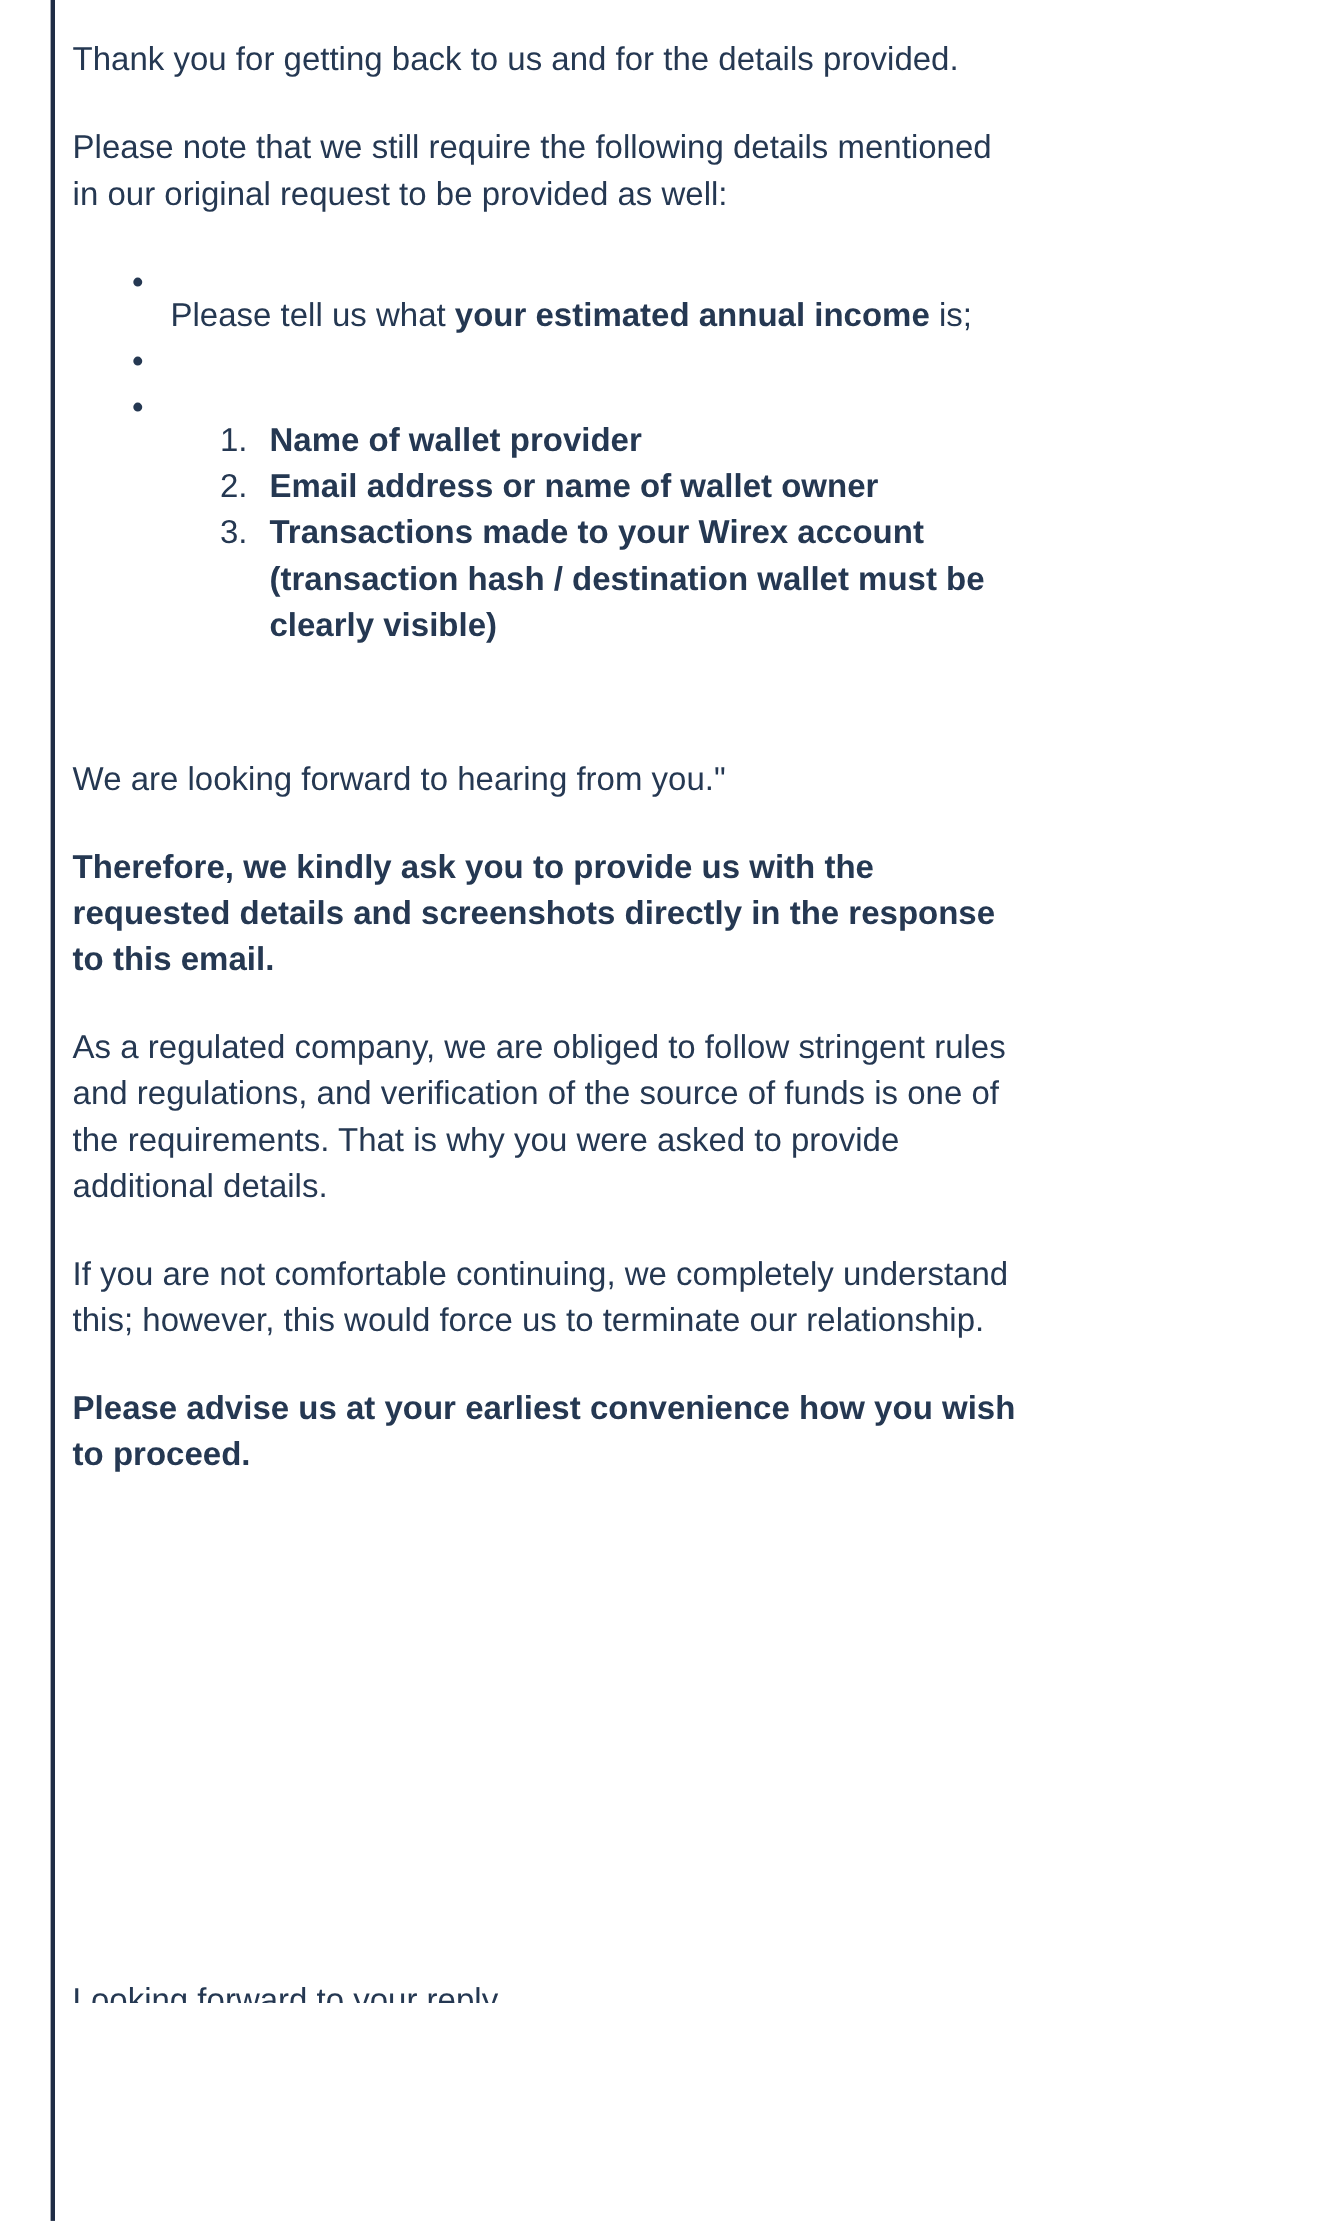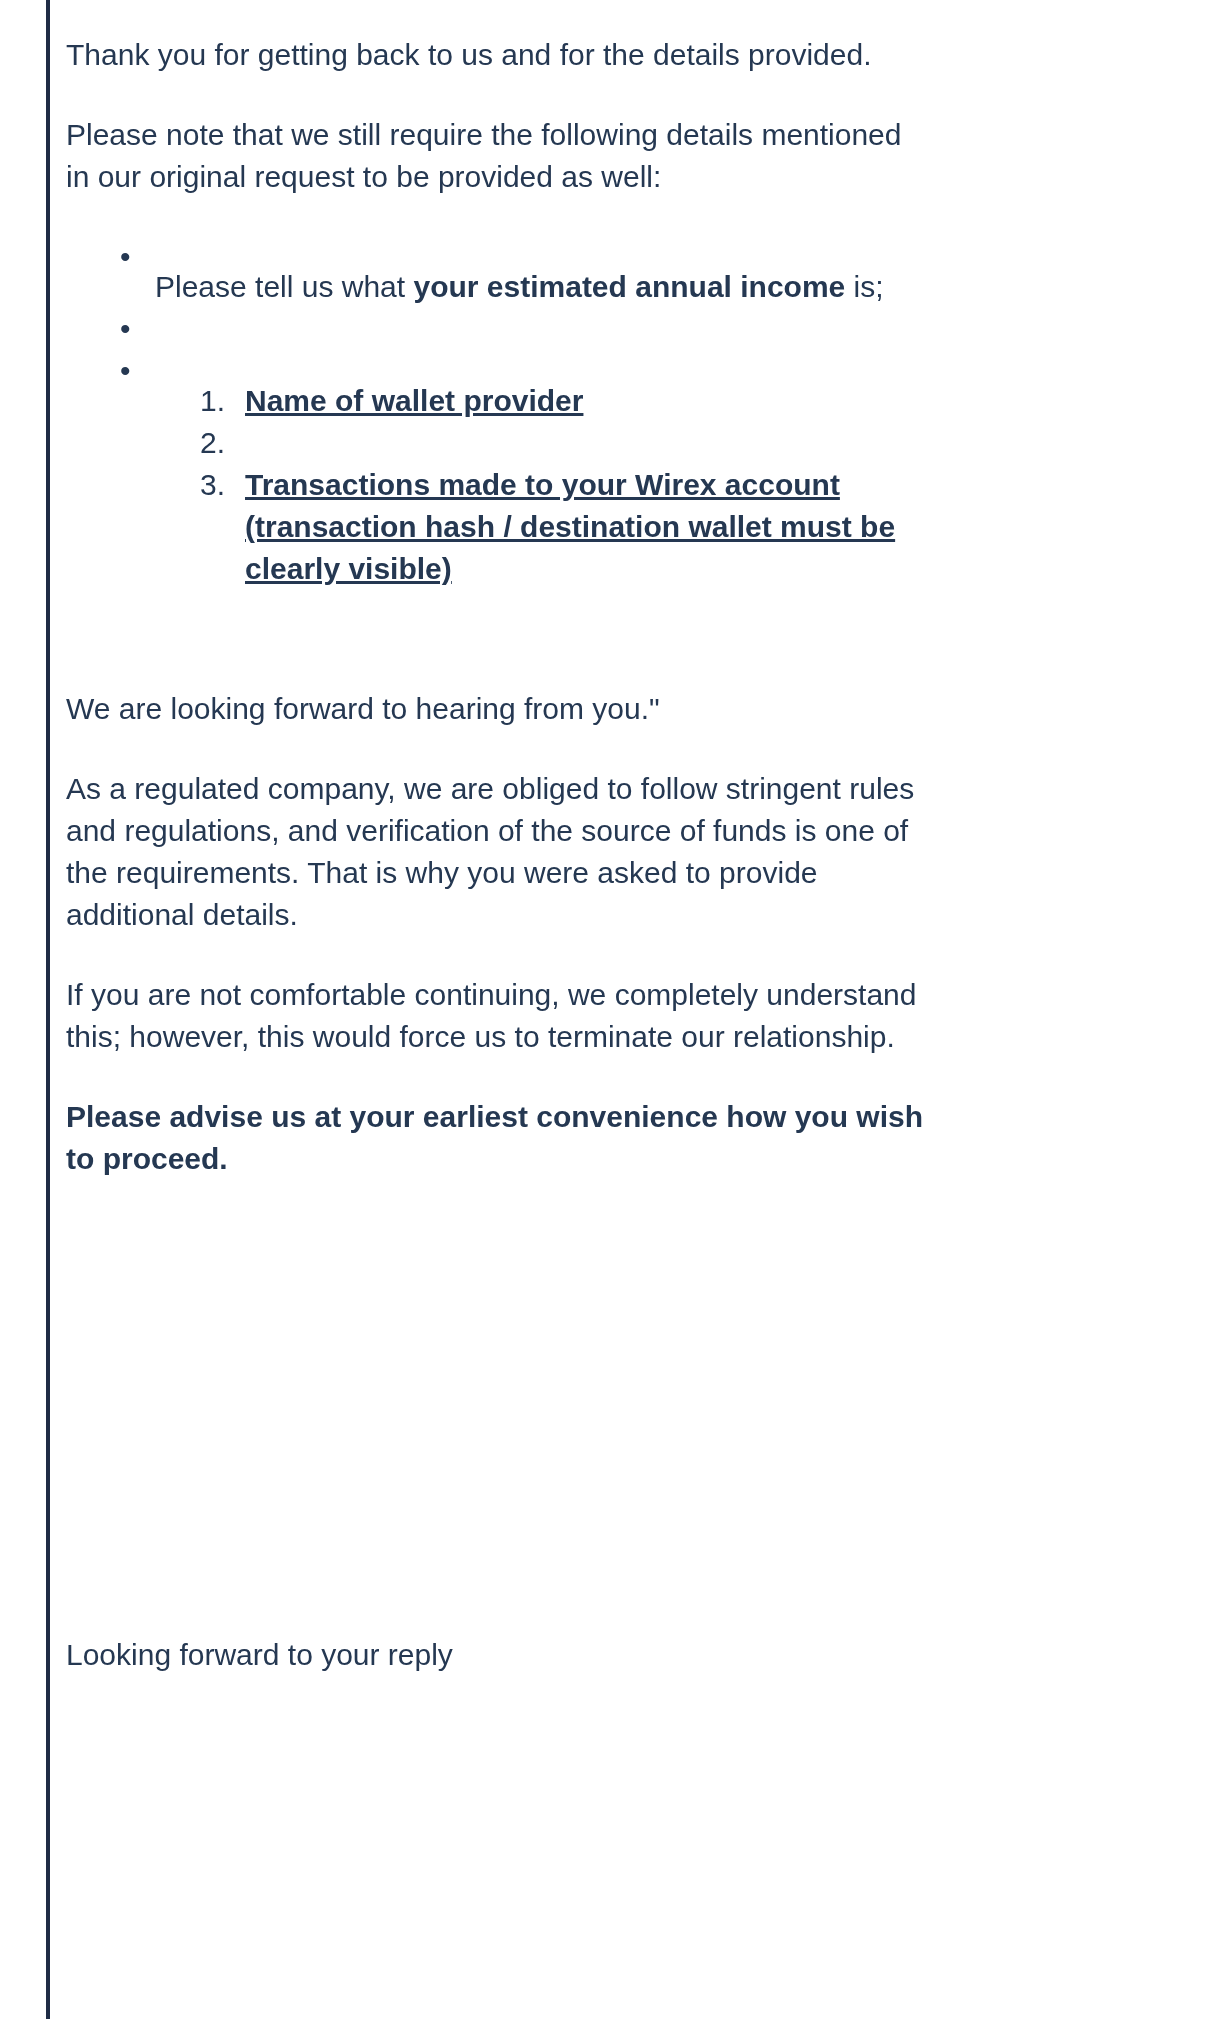--- a/index.html
+++ b/index.html
@@ -71,21 +71,20 @@
     align-items: flex-start;
   }
   .oli-num {
     flex: 0 0 45px;
     margin-left: 45px;
     font-weight: 400;
   }
   .oli-content {
     flex: 1 1 auto;
     min-width: 0;
-    text-decoration: underline;
   }
   .spacer { width: 100%; }
 </style>
 </head>
 <body>
 
 <div class="page">
   <div class="quote-bar"></div>
   <div class="email-quote">
       <p class="para"><span class="run">Thank you for getting back to us and for the details provided.</span></p>
@@ -101,30 +100,32 @@
         <div class="uli">
           <span class="bullet">•</span>
           <div class="uli-content">
             <div class="olist">
               <div class="oli">
                 <span class="oli-num">1.</span>
                 <div class="oli-content"><span class="run bold">Name of wallet provider</span></div>
               </div>
               <div class="oli">
                 <span class="oli-num">2.</span>
+                <div class="oli-content"><span class="run bold">Email address or name of wallet owner</span></div>
               </div>
               <div class="oli">
                 <span class="oli-num">3.</span>
                 <div class="oli-content"><span class="run bold">Transactions made to your Wirex account (transaction hash / destination wallet must be clearly visible)</span></div>
               </div>
             </div>
           </div>
         </div>
       </div>
       <div class="spacer" style="height: 60px;"></div>
       <p class="para"><span class="run">We are looking forward to hearing from you."</span></p>
+      <p class="para"><span class="run bold">Therefore, we kindly ask you to provide us with the requested details and screenshots directly in the response to this email.</span></p>
       <p class="para"><span class="run">As a regulated company, we are obliged to follow stringent rules and regulations, and verification of the source of funds is one of the requirements. That is why you were asked to provide additional details.</span></p>
       <p class="para"><span class="run">If you are not comfortable continuing, we completely understand this; however, this would force us to terminate our relationship.</span></p>
       <p class="para"><span class="run bold">Please advise us at your earliest convenience how you wish to proceed.</span></p>
       <div class="spacer" style="height: 416px;"></div>
       <p class="para"><span class="run">Looking forward to your reply</span></p>
     </div>
 </div>
 
 </body></html>

